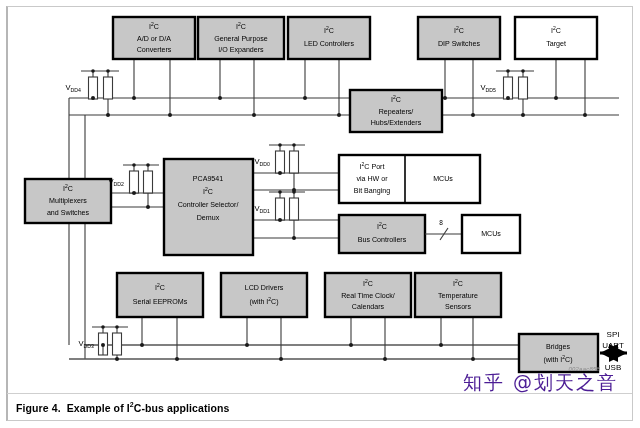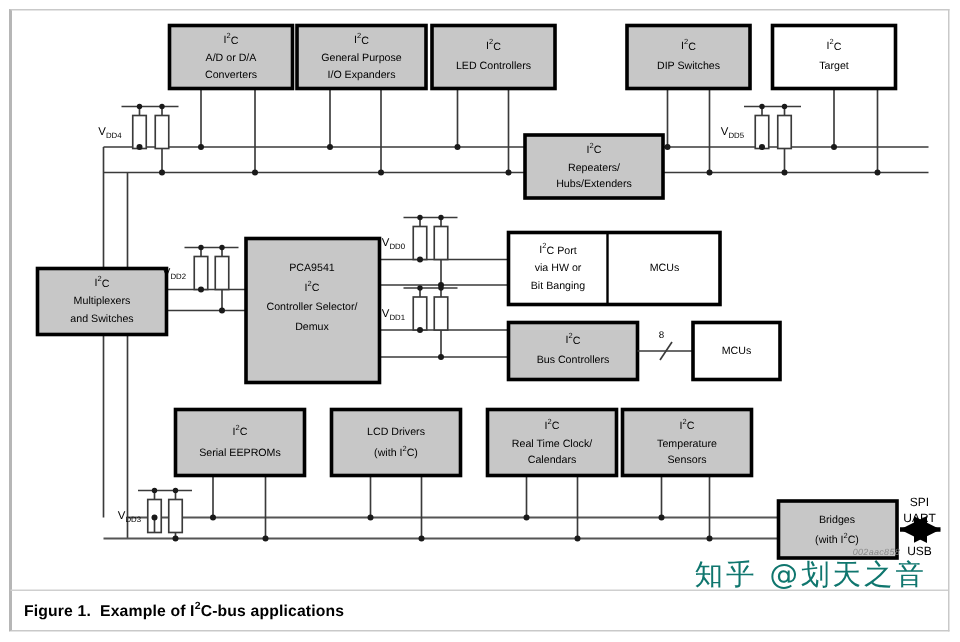--- a/index.html
+++ b/index.html
@@ -101,21 +101,21 @@
     font-style: italic;
     color: #8a8a8a;
     letter-spacing: 0.2px;
   }
   #watermark {
     position: absolute;
     right: 22px;
     top: 370px;
     font-family: "DejaVu Sans", sans-serif;
     font-size: 19px;
-    color: #0f766e;
+    color: #4c1d95;
     letter-spacing: 2px;
     white-space: nowrap;
     pointer-events: none;
   }
 </style>
 </head>
 <body>
 
 <div id="page">
   <div id="page-frame"></div>
@@ -408,16 +408,16 @@
       </g>
 
     </svg>
   </div>
 
   <div id="figure-id">002aac858</div>
   <div id="watermark">知乎 @划天之音</div>
 
   <div id="caption-bar">
     <div id="caption-text">
-      <span>Figure 1.</span>&nbsp;&nbsp;Example of I<sup>2</sup>C-bus applications
+      <span>Figure 4.</span>&nbsp;&nbsp;Example of I<sup>2</sup>C-bus applications
     </div>
   </div>
 </div>
 
 </body></html>

